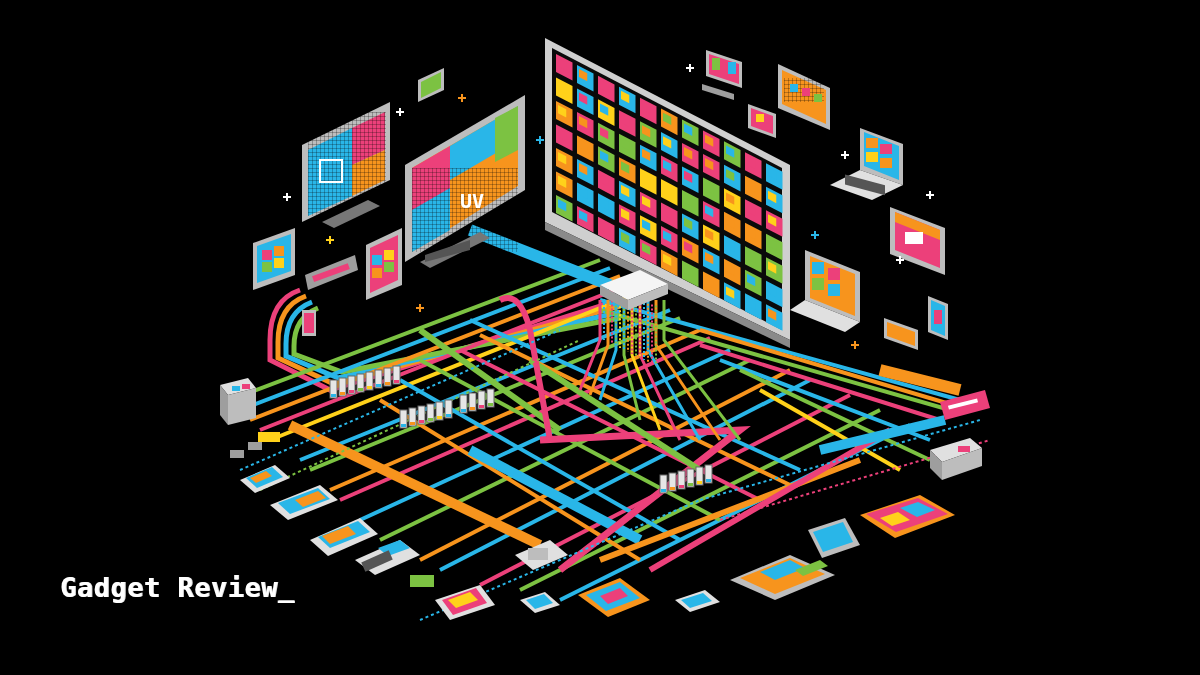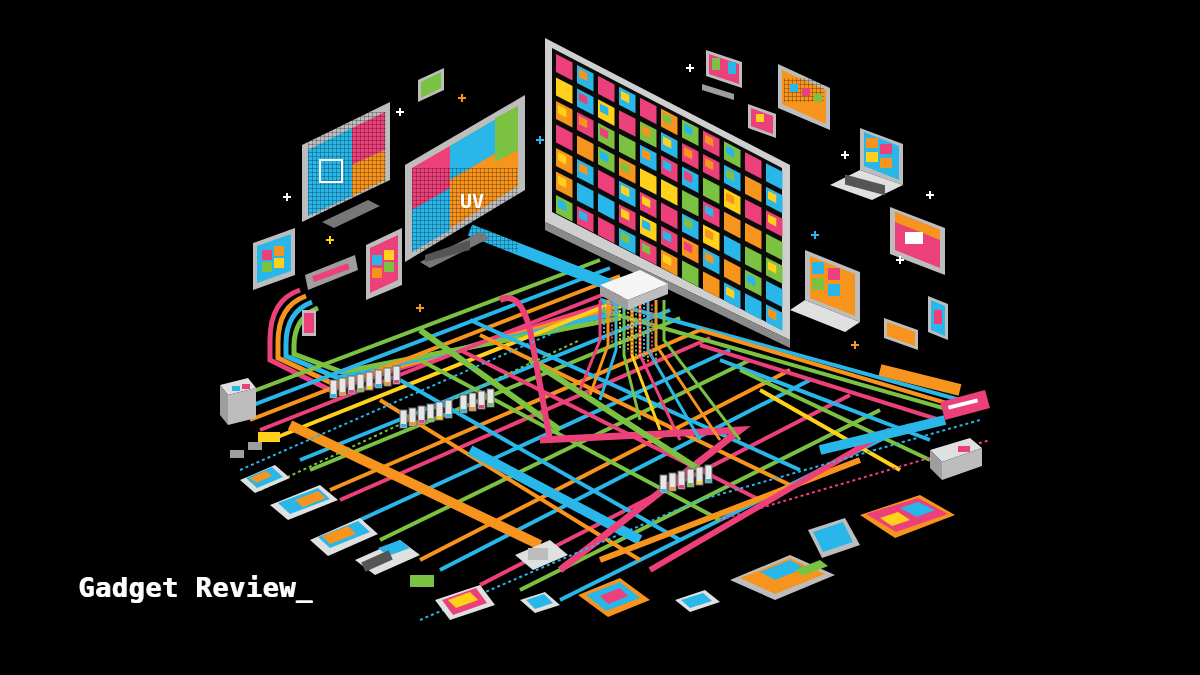--- a/index.html
+++ b/index.html
@@ -1,19 +1,19 @@
 <!DOCTYPE html>
 <html><head>
 <meta charset="utf-8">
 <style>
   html, body { margin:0; padding:0; background:#000; }
   body { width:1200px; height:675px; overflow:hidden; position:relative; font-family:"DejaVu Sans Mono", monospace; }
   #scene { position:absolute; left:0; top:0; width:1200px; height:675px; }
   .watermark {
-    position:absolute; left:78px; top:572px;
+    position:absolute; left:60px; top:572px;
     color:#ffffff; font-family:"DejaVu Sans Mono", monospace;
     font-size:27px; font-weight:bold; letter-spacing:0.5px;
     text-shadow: 1px 0 0 #ddd;
   }
 </style>
 </head>
 <body>
 
 <svg id="scene" viewBox="0 0 1200 675" xmlns="http://www.w3.org/2000/svg">
   <defs>

